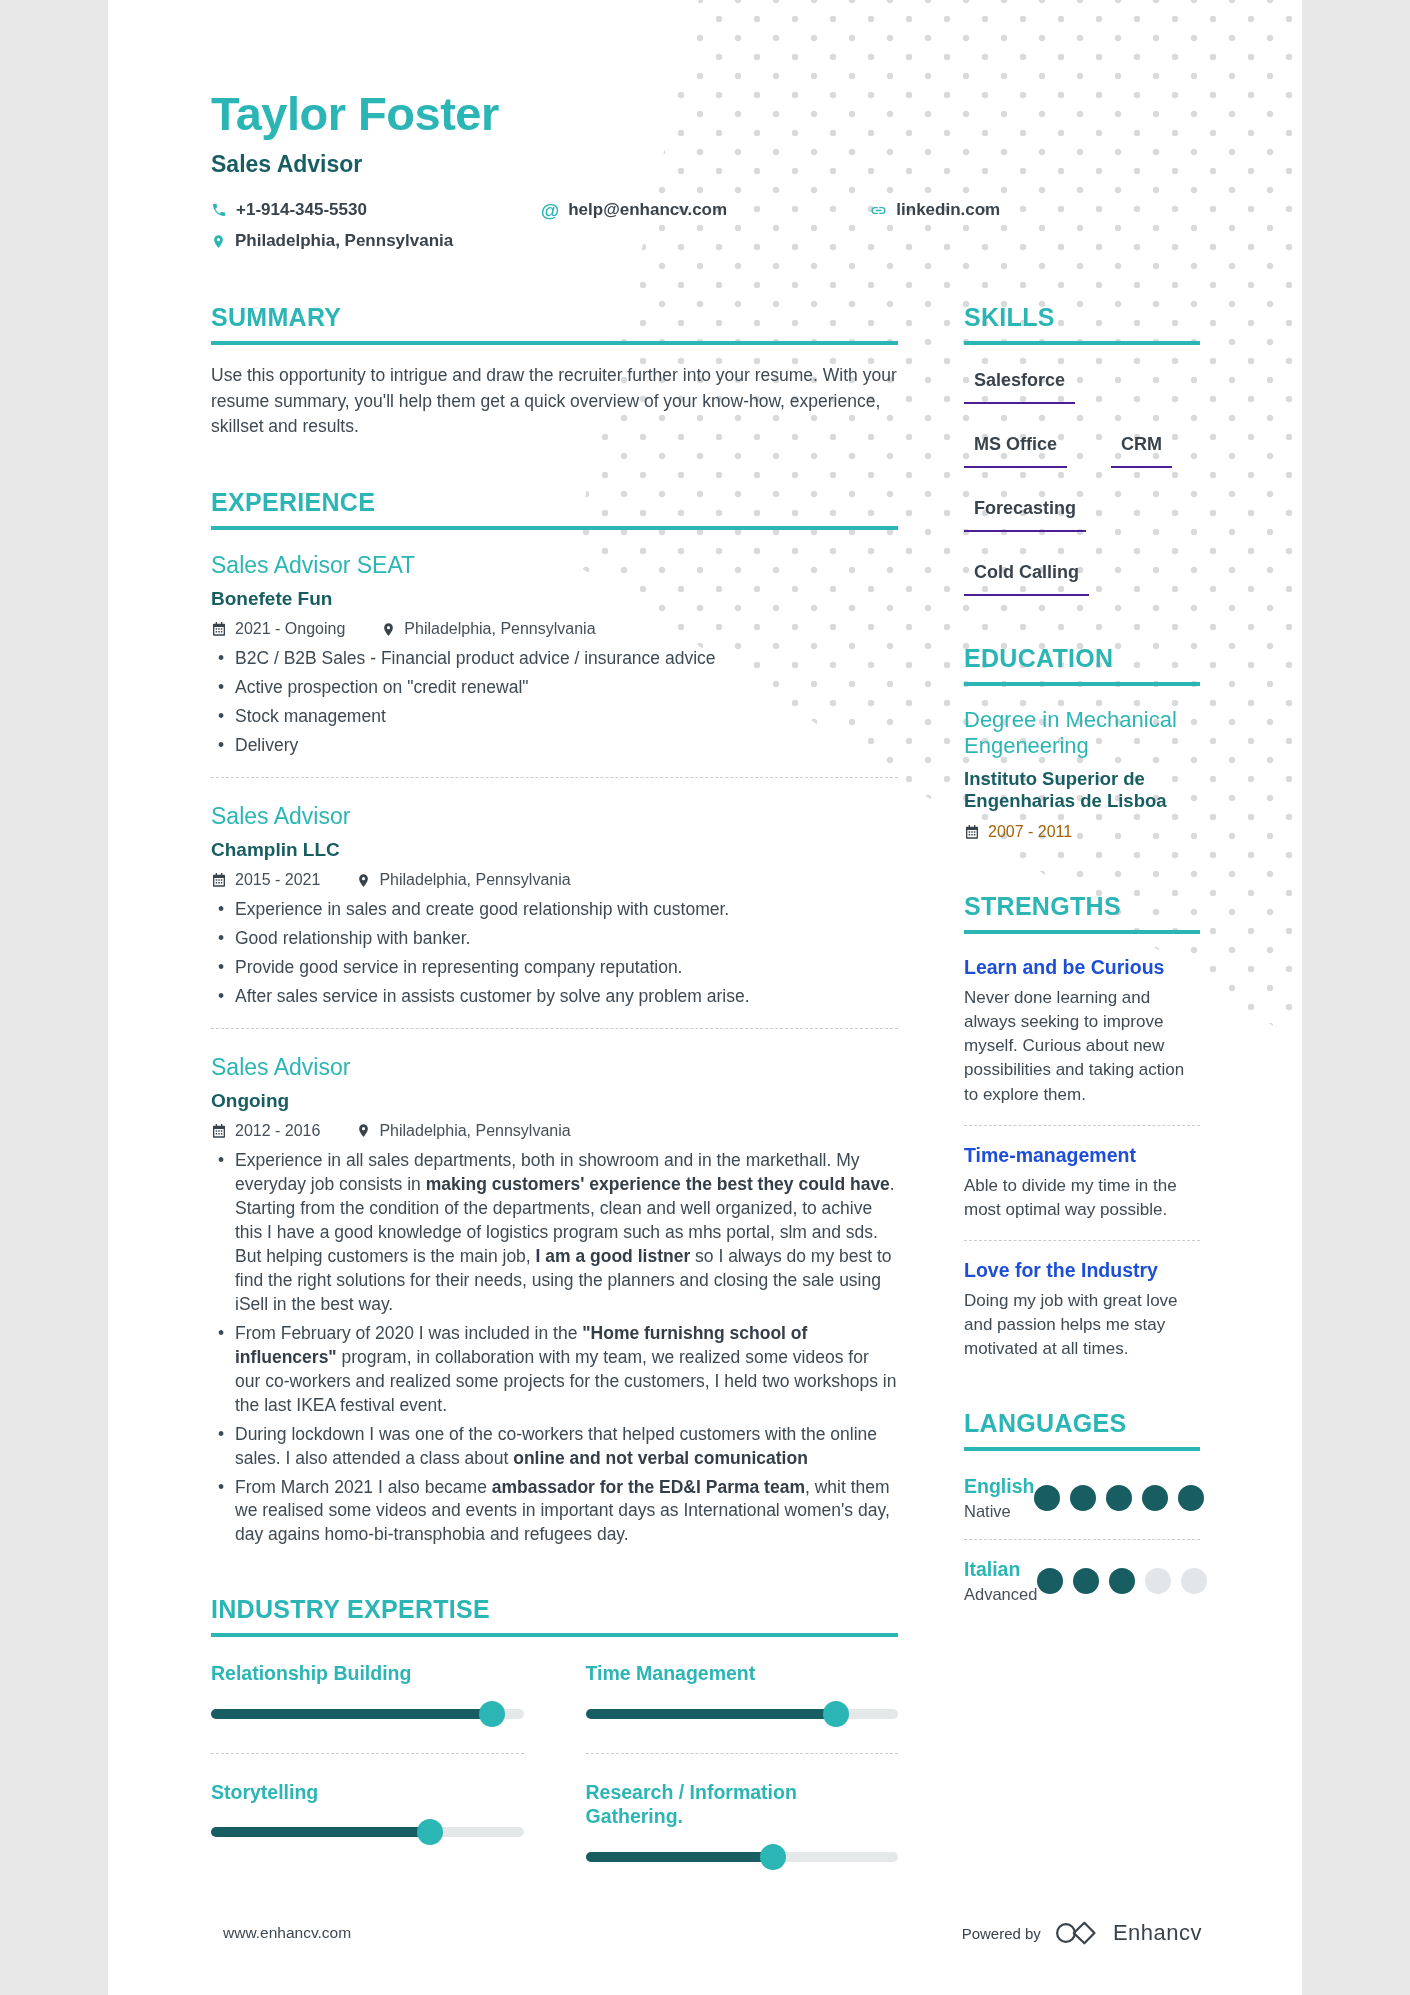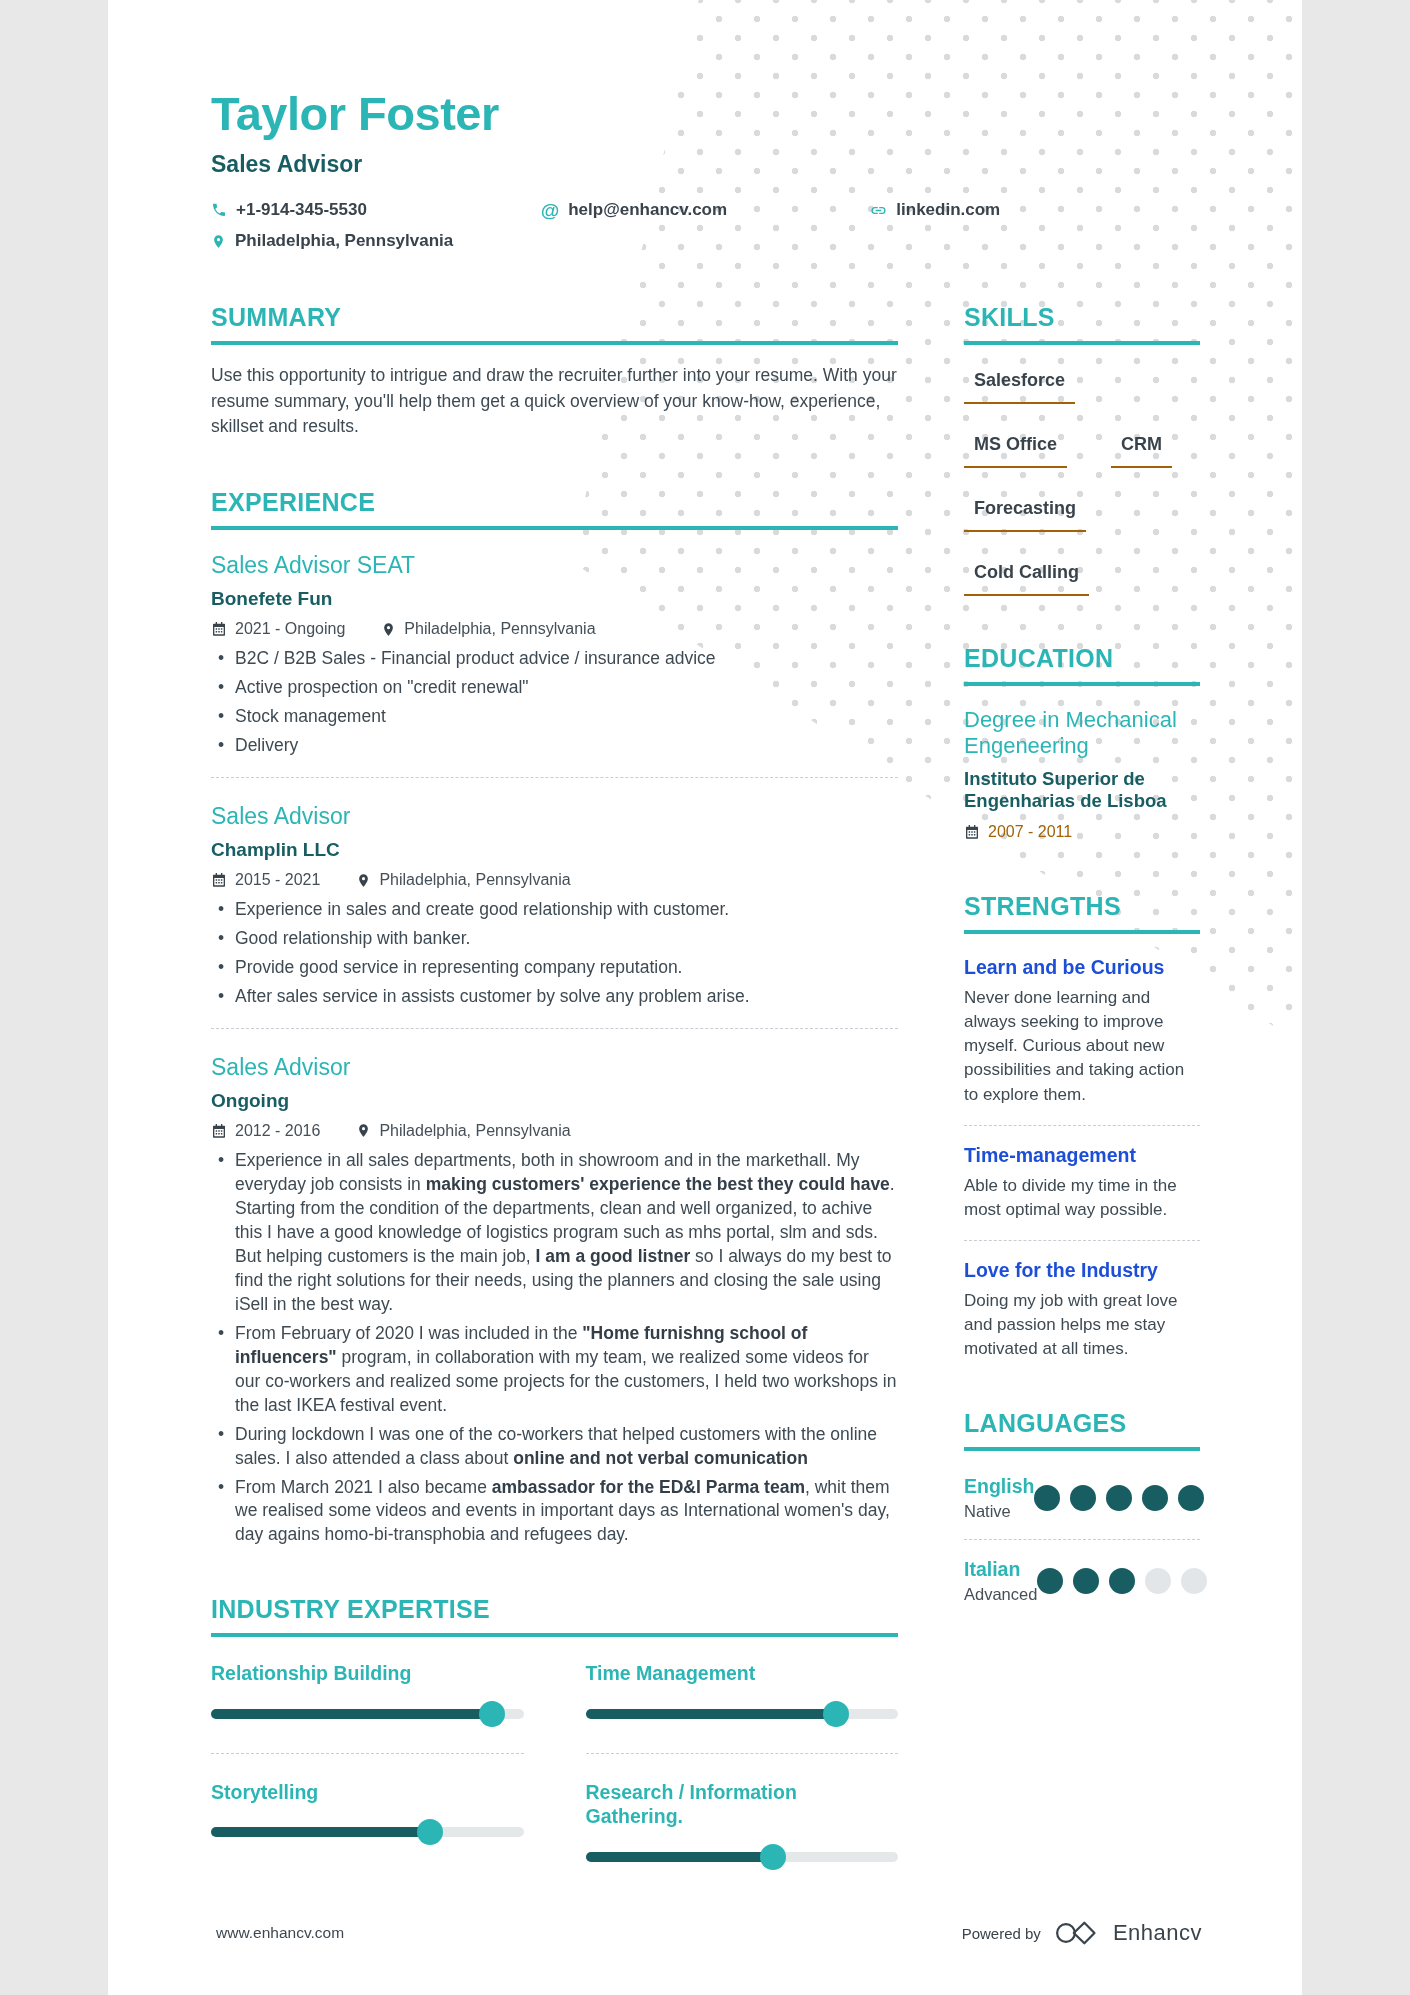--- a/index.html
+++ b/index.html
@@ -77,21 +77,21 @@
   .exp-col { flex: 1; min-width: 0; }
   .exp-label { font-size: 19.5px; font-weight: 700; color: #2cb5b5; line-height: 1.25; }
   .slider { position: relative; height: 26px; margin-top: 15px; }
   .slider-track { position: absolute; left: 0; right: 0; top: 8px; height: 10px; border-radius: 5px; background: #e4e8e8; }
   .slider-fill { position: absolute; left: 0; top: 8px; height: 10px; border-radius: 5px; background: #175d62; }
   .slider-thumb { position: absolute; top: 0; width: 26px; height: 26px; border-radius: 50%; background: #2cb5b5; }
   .exp-div { margin: 26px 0; }
 
   
   .chips { display: flex; flex-wrap: wrap; gap: 30px 44px; margin-top: 25px; }
-  .chip { font-size: 18px; font-weight: 700; color: #39434c; padding: 0 10px 11px; border-bottom: 2px solid #a16207; }
+  .chip { font-size: 18px; font-weight: 700; color: #39434c; padding: 0 10px 11px; border-bottom: 2px solid #4c1d95; }
 
   
   .degree { font-size: 22px; color: #2cb5b5; margin-top: 21px; }
   .school { font-size: 18.5px; font-weight: 700; color: #175d62; margin-top: 9px; }
   .edu-meta { margin-top: 11px; font-size: 16px; color: #a16207; }
 
   
   .strengths-list { margin-top: 22px; }
   .strength-title { font-size: 19.5px; font-weight: 700; color: #1d4ed8; }
   .strength-text { font-size: 17px; line-height: 1.42; color: #3e4a53; margin-top: 7px; }
@@ -103,21 +103,21 @@
   .lang-name { font-size: 19.5px; font-weight: 700; color: #2cb5b5; }
   .lang-level { font-size: 16.5px; color: #454f58; margin-top: 4px; }
   .dots-row { display: flex; gap: 10px; }
   .dot { width: 26px; height: 26px; border-radius: 50%; }
   .dot.filled { background: #175d62; }
   .dot.empty { background: #e3e6e8; }
   .lang-div { margin: 18px 0; }
 
   
   .footer {
-    position: absolute; left: 108px; right: 100px; bottom: 48px;
+    position: absolute; left: 115px; right: 100px; bottom: 48px;
     display: flex; justify-content: space-between; align-items: center;
     z-index: 1;
   }
   .site-url { font-size: 15.5px; color: #3e4850; text-decoration: none; }
   .powered { display: flex; align-items: center; gap: 13px; color: #39434c; }
   .powered-label { font-size: 15px; }
   .brand-logo { display: inline-flex; color: #39434c; }
   .brand-name { font-size: 22px; letter-spacing: 0.5px; color: #39434c; }
 </style>
 </head>

